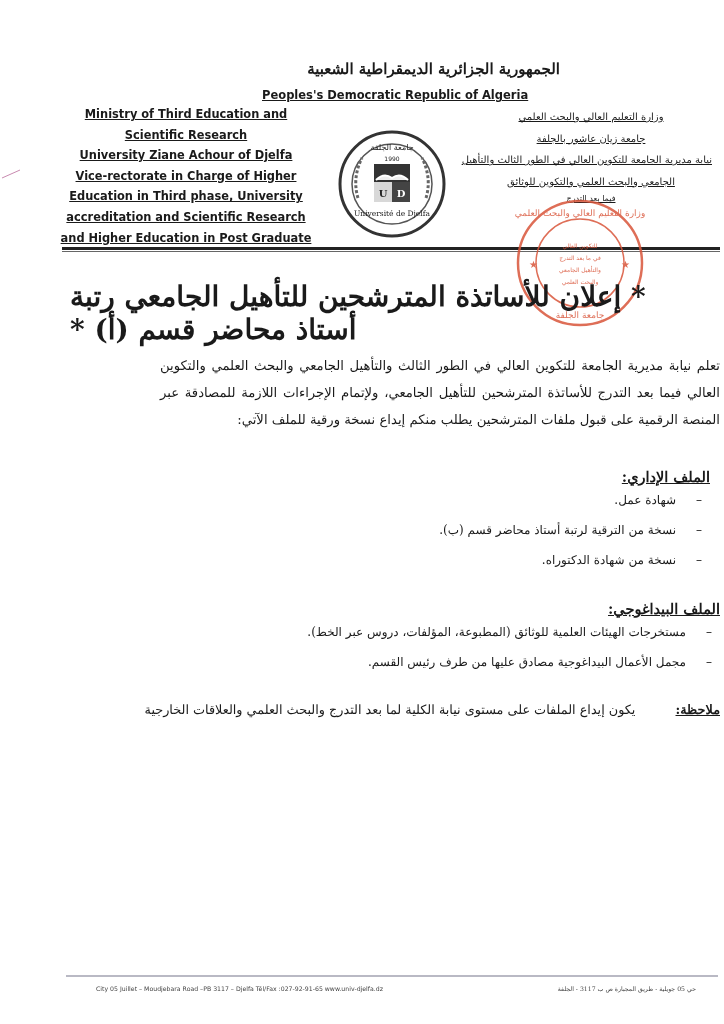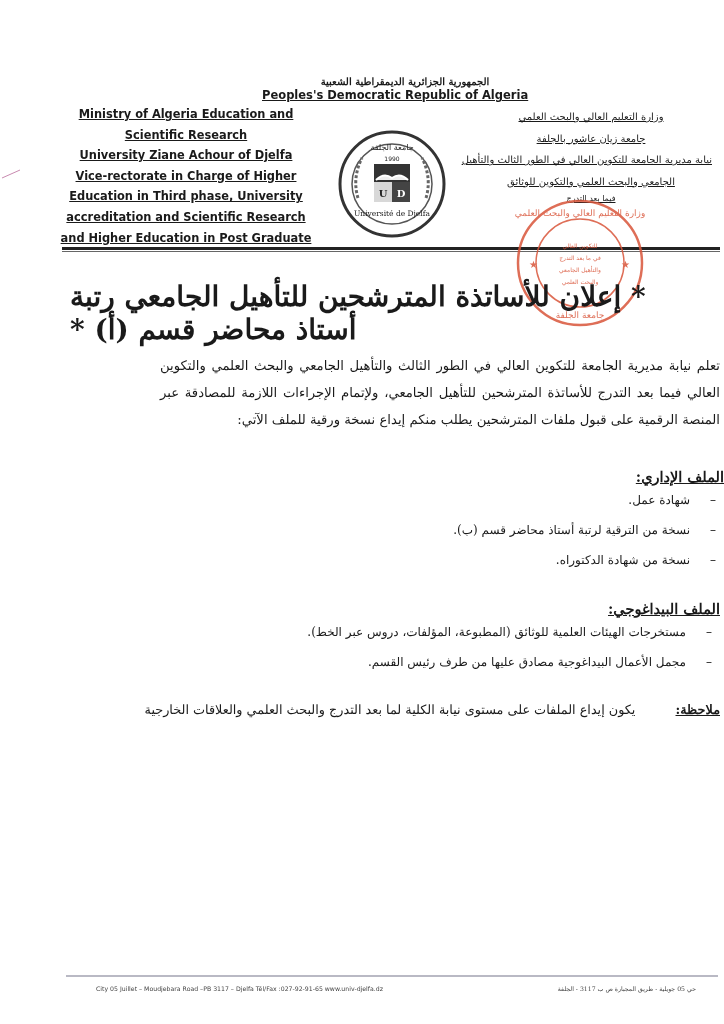--- a/index.html
+++ b/index.html
@@ -3,21 +3,21 @@
   <meta charset="utf-8">
   <style>
     html, body { margin: 0; padding: 0; }
     body {
       width: 724px; height: 1024px; background: #ffffff; position: relative; overflow: hidden;
       font-family: "DejaVu Serif", serif; color: #1a1a1a;
     }
     .abs { position: absolute; }
     .ar { direction: rtl; font-family: "DejaVu Serif", serif; }
     .hdr-ar-top {
-      left: 250px; top: 76px; width: 310px; text-align: center; font-size: 10px; font-weight: bold;
+      left: 250px; top: 60px; width: 310px; text-align: right; font-size: 15px; font-weight: bold;
     }
     .hdr-en-top {
       left: 262px; top: 88px; font-family: "DejaVu Sans", sans-serif; font-size: 11.5px; font-weight: bold;
       text-decoration: underline;
     }
     .en-block {
       left: 58px; top: 104px; width: 256px; text-align: center;
       font-family: "DejaVu Sans", sans-serif; font-size: 11.4px; font-weight: bold; line-height: 20.6px;
     }
     .en-block div { text-decoration: underline; white-space: nowrap; }
@@ -35,21 +35,21 @@
     }
     .para {
       left: 160px; top: 352px; width: 560px; text-align: justify; font-size: 13.2px; line-height: 27px;
     }
     .sec-head {
       font-size: 14.5px; font-weight: bold; text-decoration: underline; text-align: right;
     }
     .list { font-size: 12px; line-height: 30px; }
     .list .li { text-align: right; padding-right: 8px; white-space: nowrap; }
     .list .dash { display: inline-block; width: 26px; }
-    .sec1 { right: 0; top: 468px; width: 360px; }
+    .sec1 { right: 14px; top: 468px; width: 360px; }
     .sec2 { right: 4px; top: 600px; width: 560px; }
     .note {
       right: 4px; top: 702px; width: 560px; font-size: 12.8px; text-align: right; white-space: nowrap;
     }
     .note b { font-weight: bold; text-decoration: underline; margin-left: 36px; }
     .footer-rule {
       left: 66px; top: 975px; width: 652px; height: 2px; background: #b9b9c4;
     }
     .footer {
       left: 96px; top: 985px; width: 600px; font-family: "DejaVu Sans", sans-serif; font-size: 6.2px;
@@ -61,21 +61,21 @@
 <body>
 
 <svg class="abs mark" viewBox="0 0 40 20">
   <path d="M2 16 L20 8" stroke="#c98ab0" stroke-width="1" fill="none"></path>
 </svg>
 
 <div class="abs ar hdr-ar-top">الجمهورية الجزائرية الديمقراطية الشعبية</div>
 <div class="abs hdr-en-top">Peoples's Democratic Republic of Algeria</div>
 
 <div class="abs en-block">
-  <div>Ministry of Algeria Education and</div>
+  <div>Ministry of Third Education and</div>
   <div>Scientific Research</div>
   <div>University Ziane Achour of Djelfa</div>
   <div>Vice-rectorate in Charge of Higher</div>
   <div>Education in Third phase, University</div>
   <div>accreditation and Scientific Research</div>
   <div>and Higher Education in Post Graduate</div>
 </div>
 
 <div class="abs ar ar-block">
   <div>وزارة التعليم العالي والبحث العلمي</div>

